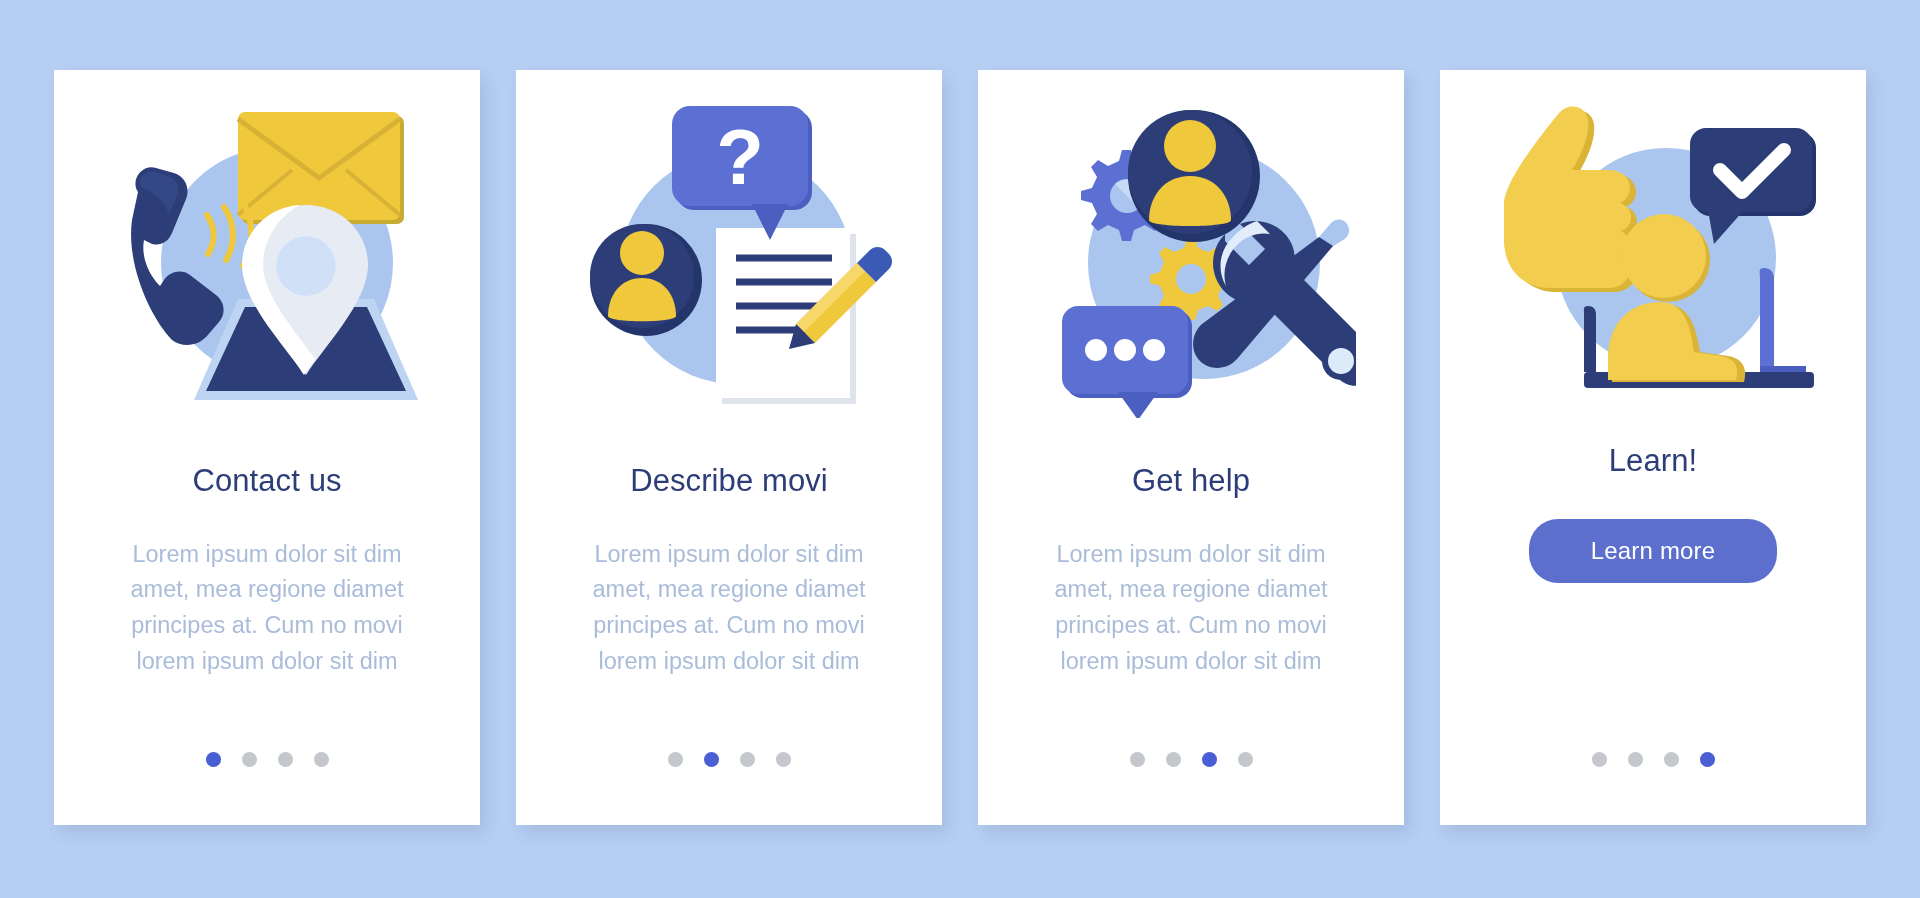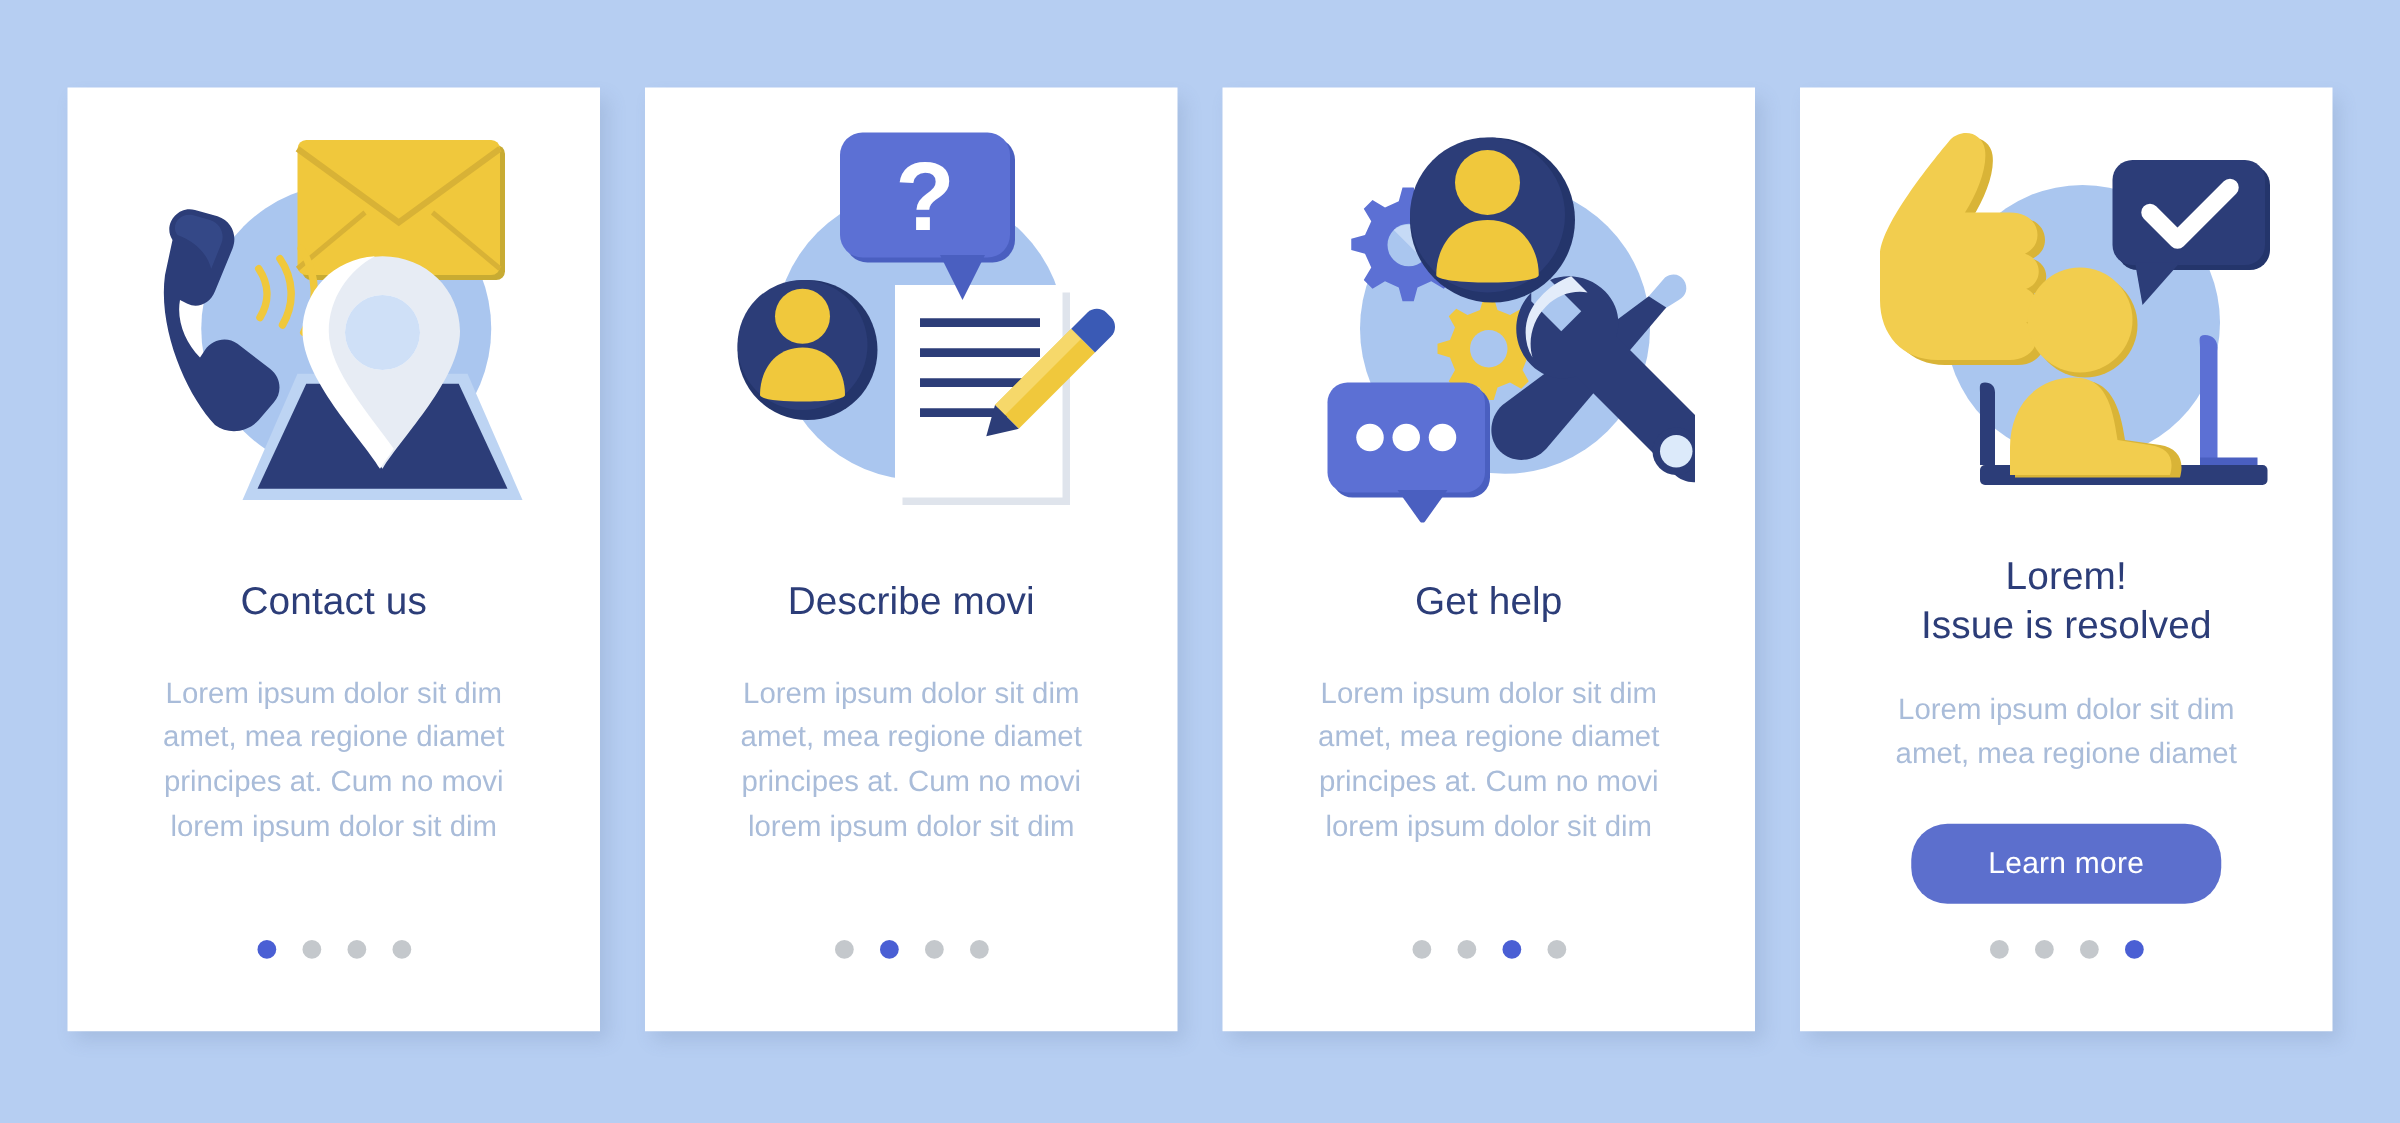--- a/index.html
+++ b/index.html
@@ -303,24 +303,22 @@
           <circle cx="180" cy="172" r="42" fill="#d9b437"></circle>
           <circle cx="176" cy="168" r="42" fill="#f2cd4e"></circle>
           <path d="M176 216 c-34 0 -52 26 -52 56 l0 22 l132 0 c4 -14 -2 -24 -16 -26
                    l-28 -4 c-4 -28 -12 -48 -36 -48 Z" fill="#d9b437"></path>
           <path d="M172 214 c-34 0 -52 26 -52 56 l0 22 l128 0 c4 -14 -2 -22 -16 -24
                    l-26 -4 c-4 -28 -10 -50 -34 -50 Z" fill="#f2cd4e"></path>
         </g>
       </svg>
     </div>
     <h2 class="title">
-      <span>Lorem!</span>
-      <span class="l2">Issue is resolved</span>
+      <span>Learn!</span>
     </h2>
-    <p class="body-text">Lorem ipsum dolor sit dim amet, mea regione diamet</p>
     <button class="cta">Learn more</button>
     <div class="dots">
       <span class="dot"></span>
       <span class="dot"></span>
       <span class="dot"></span>
       <span class="dot active"></span>
     </div>
   </div>
 
 </div>

